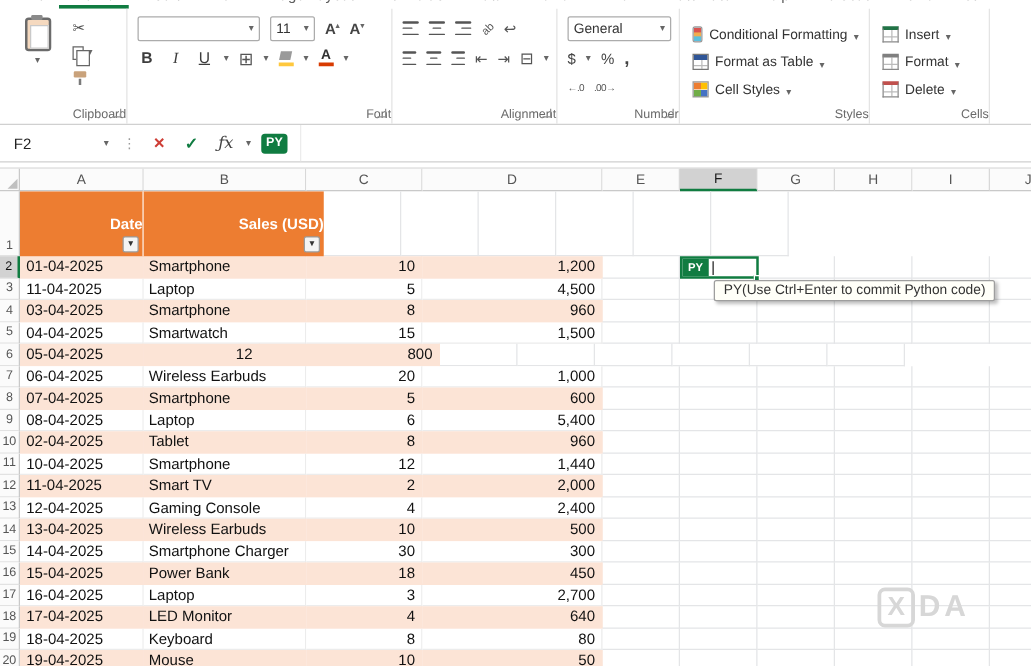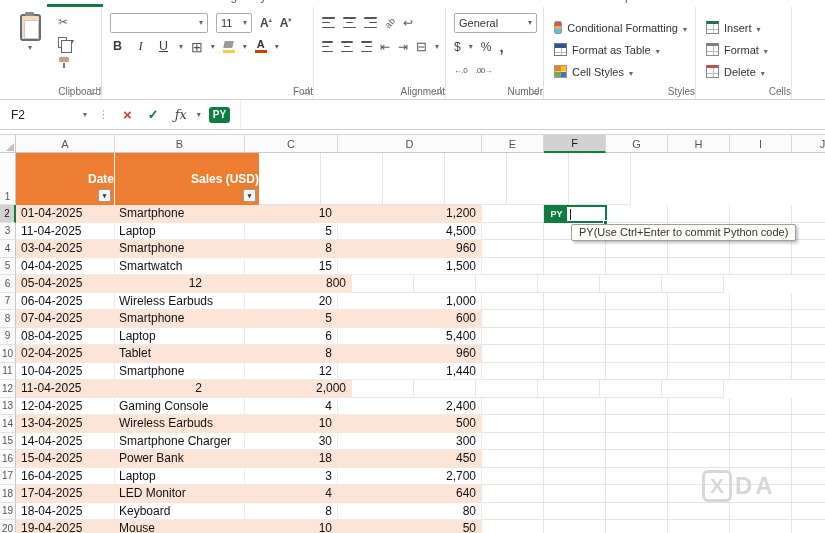--- a/index.html
+++ b/index.html
@@ -568,20 +568,21 @@
               <div class="ecell"></div>
               <div class="ecell"></div>
               <div class="ecell"></div>
               <div class="ecell"></div>
               <div class="ecell"></div>
               <div class="ecell"></div>
             </div>
 
             <div class="trow" data-index="10">
               <div class="tcell c0">11-04-2025</div>
+              <div class="tcell c1">Smart TV</div>
               <div class="tcell c2">2</div>
               <div class="tcell c3">2,000</div>
               <div class="ecell"></div>
               <div class="ecell"></div>
               <div class="ecell"></div>
               <div class="ecell"></div>
               <div class="ecell"></div>
               <div class="ecell"></div>
             </div>
 

